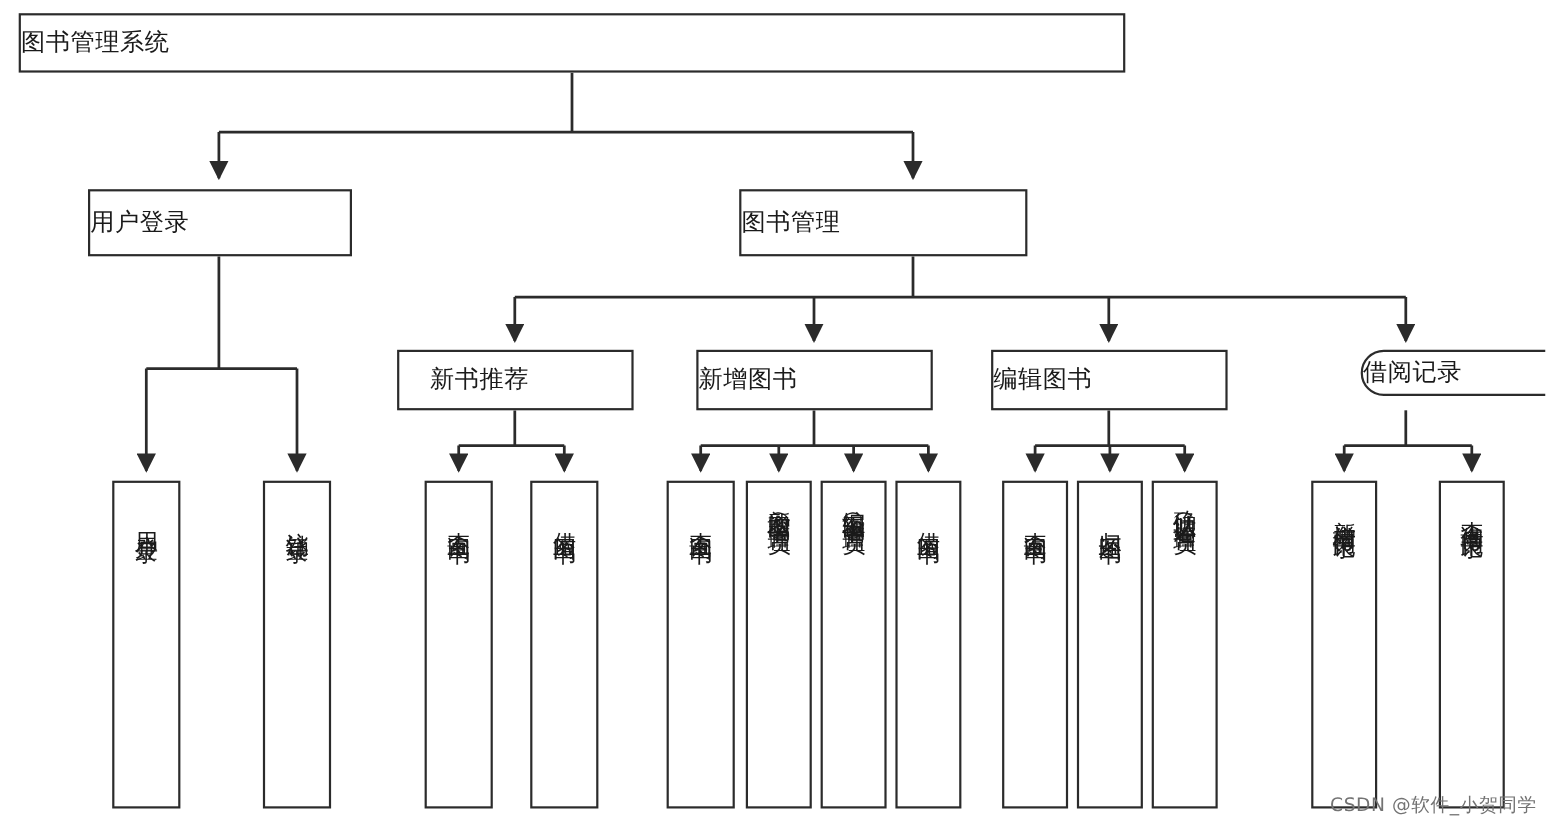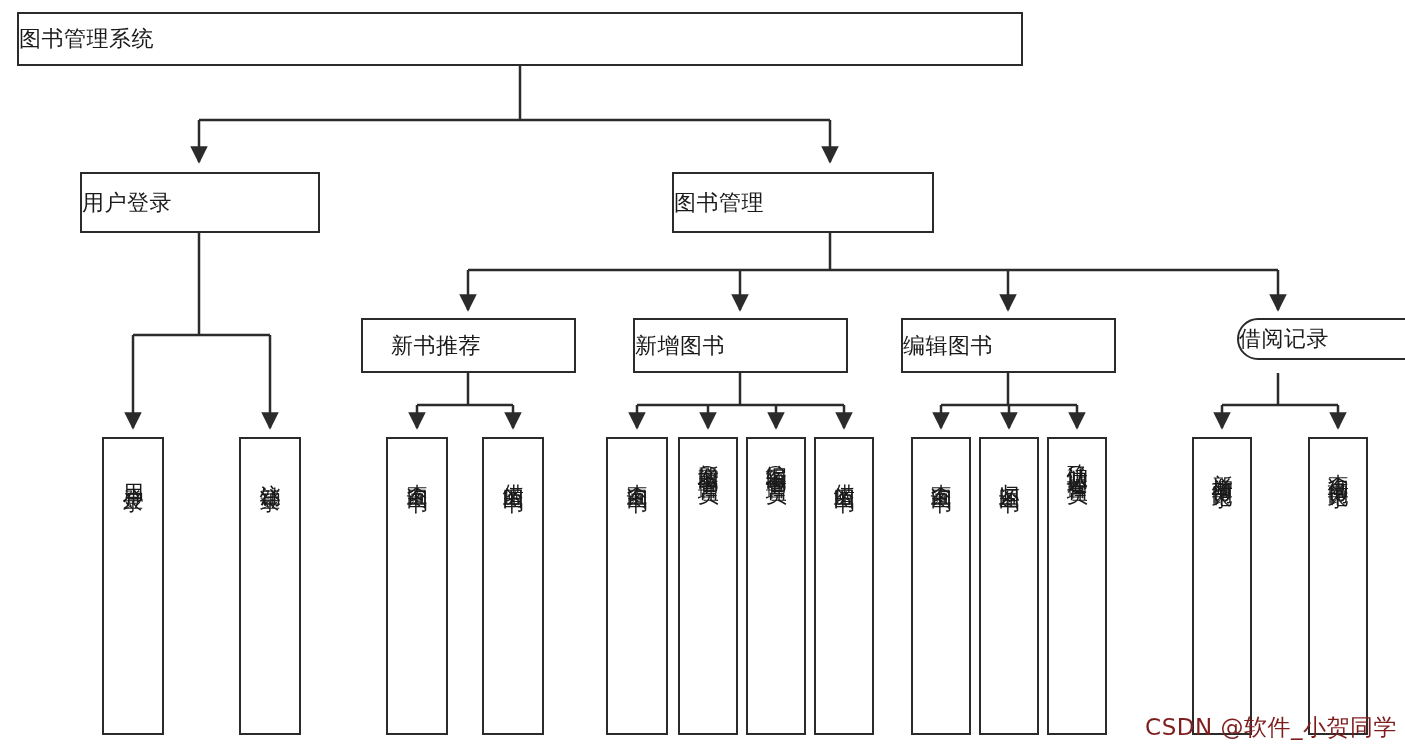--- a/index.html
+++ b/index.html
@@ -54,22 +54,22 @@
     letter-spacing: 3px;
     white-space: nowrap;
   }
   .node-box.vertical.tall .node-label {
     padding-top: 0;
   }
   .watermark {
     position: absolute;
     right: 8px;
     bottom: 4px;
-    font-size: 23px;
-    color: #7f1d1d;
+    font-size: 17px;
+    color: #737373;
     letter-spacing: 0.5px;
     white-space: nowrap;
     pointer-events: none;
   }
 </style>
 </head>
 <body>
 
 <div id="canvas">
 

